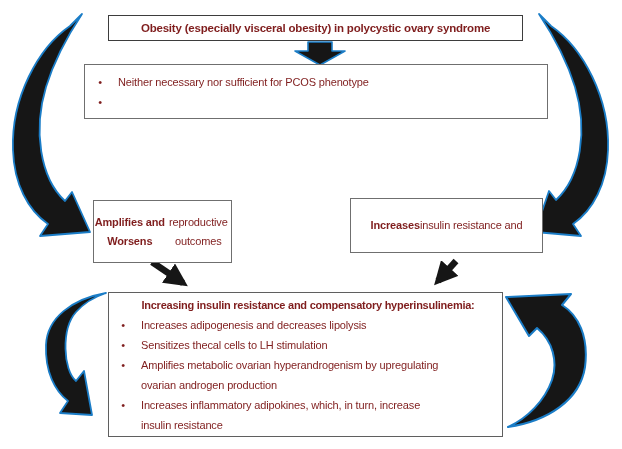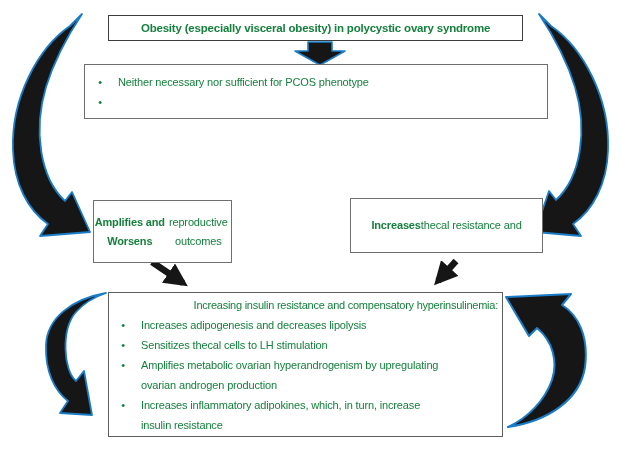--- a/index.html
+++ b/index.html
@@ -1,35 +1,35 @@
 <!DOCTYPE html>
 <html><head>
 <meta charset="utf-8">
 <style>
   html,body{margin:0;padding:0;background:#ffffff;}
   .stage{
     position:relative;width:622px;height:449px;background:#ffffff;overflow:hidden;
     font-family:"Liberation Sans","DejaVu Sans",sans-serif;
-    color:#15803d;letter-spacing:-0.15px;
+    color:#7f1d1d;letter-spacing:-0.15px;
   }
   .arrows{position:absolute;left:0;top:0;z-index:1;}
   .box{position:absolute;background:#ffffff;border:1px solid #6f6f6f;box-sizing:border-box;z-index:2;}
   .title-box{
     left:108px;top:15px;width:415px;height:26px;border:1.5px solid #3d3d3d;
     display:flex;align-items:center;justify-content:center;
     font-weight:bold;font-size:11.5px;letter-spacing:-0.2px;white-space:nowrap;
   }
   .info-box{left:84px;top:64px;width:464px;height:55px;padding:7px 4px 0 10px;}
   .side-box{display:flex;flex-direction:row;align-items:center;justify-content:center;
     text-align:center;font-size:11px;line-height:19px;}
   .amplifies-box{left:93px;top:200px;width:139px;height:63px;}
   .increases-box{left:350px;top:198px;width:193px;height:55px;}
   .side-box .head{font-weight:bold;}
   .mech-box{left:108px;top:292px;width:395px;height:145px;border-color:#5f5f5f;padding:3px 4px 0 9px;}
-  .mech-head{font-weight:normal;font-size:11px;letter-spacing:-0.25px;text-align:right;
+  .mech-head{font-weight:bold;font-size:11px;letter-spacing:-0.25px;text-align:center;
     line-height:19px;white-space:nowrap;}
   ul.blist{list-style:none;margin:0;padding:0;font-size:11px;line-height:20px;}
   ul.blist li{display:flex;}
   ul.blist .bullet{width:10px;flex:0 0 10px;margin-right:13px;text-align:center;}
   ul.blist .btext{white-space:pre-line;}
   .mech-box ul.blist{line-height:20px;}
 </style>
 </head>
 <body>
 
@@ -80,21 +80,21 @@
     </ul>
   </div>
 
   <div class="box side-box amplifies-box">
     <div class="head">Amplifies and Worsens</div>
     <div>reproductive outcomes</div>
   </div>
 
   <div class="box side-box increases-box">
     <div class="head">Increases</div>
-    <div>thecal resistance and</div>
+    <div>insulin resistance and</div>
   </div>
 
   <div class="box mech-box">
     <div class="mech-head">Increasing insulin resistance and compensatory hyperinsulinemia:</div>
     <ul class="blist">
       <li>
         <span class="bullet">•</span>
         <span class="btext">Increases adipogenesis and decreases lipolysis</span>
       </li>
       <li>

